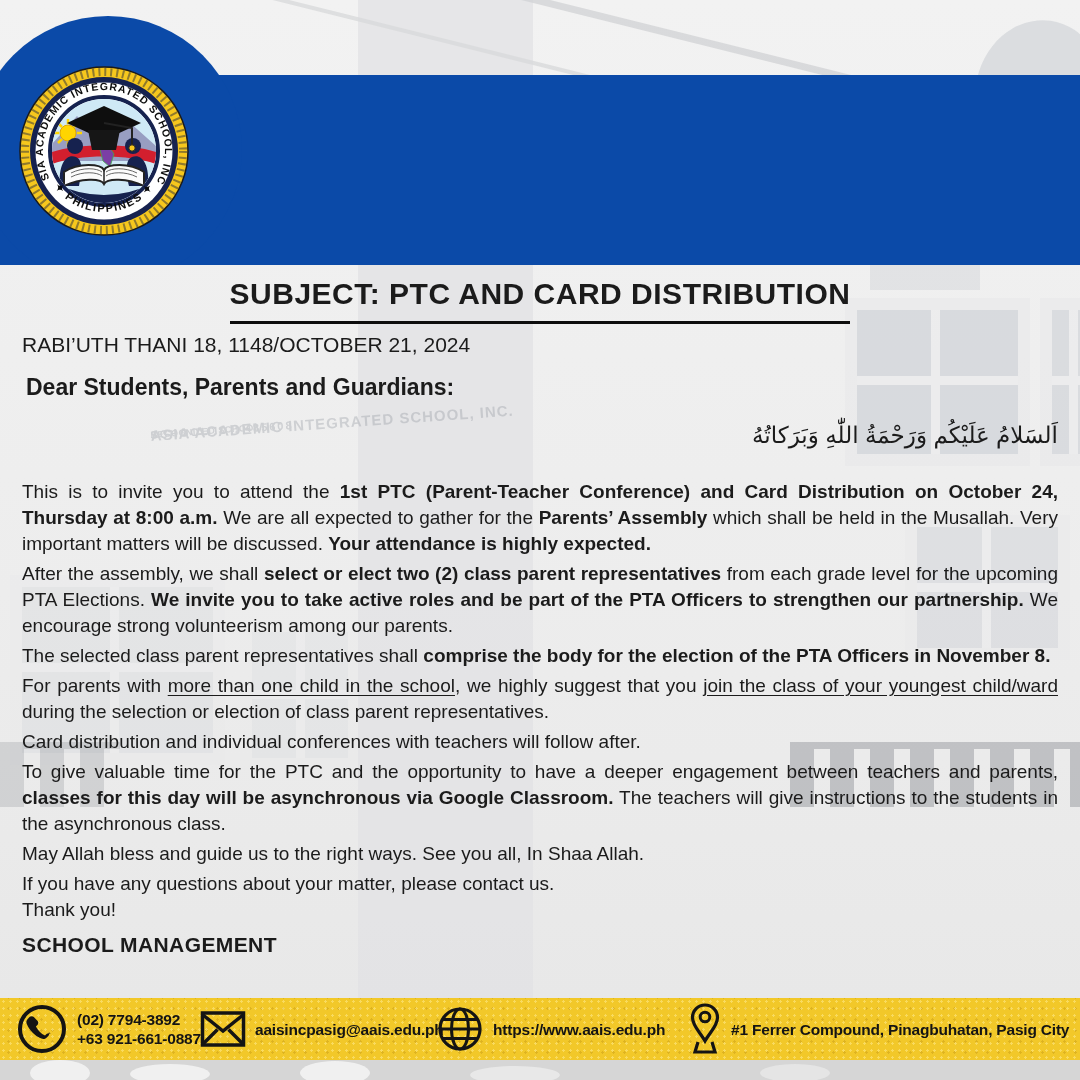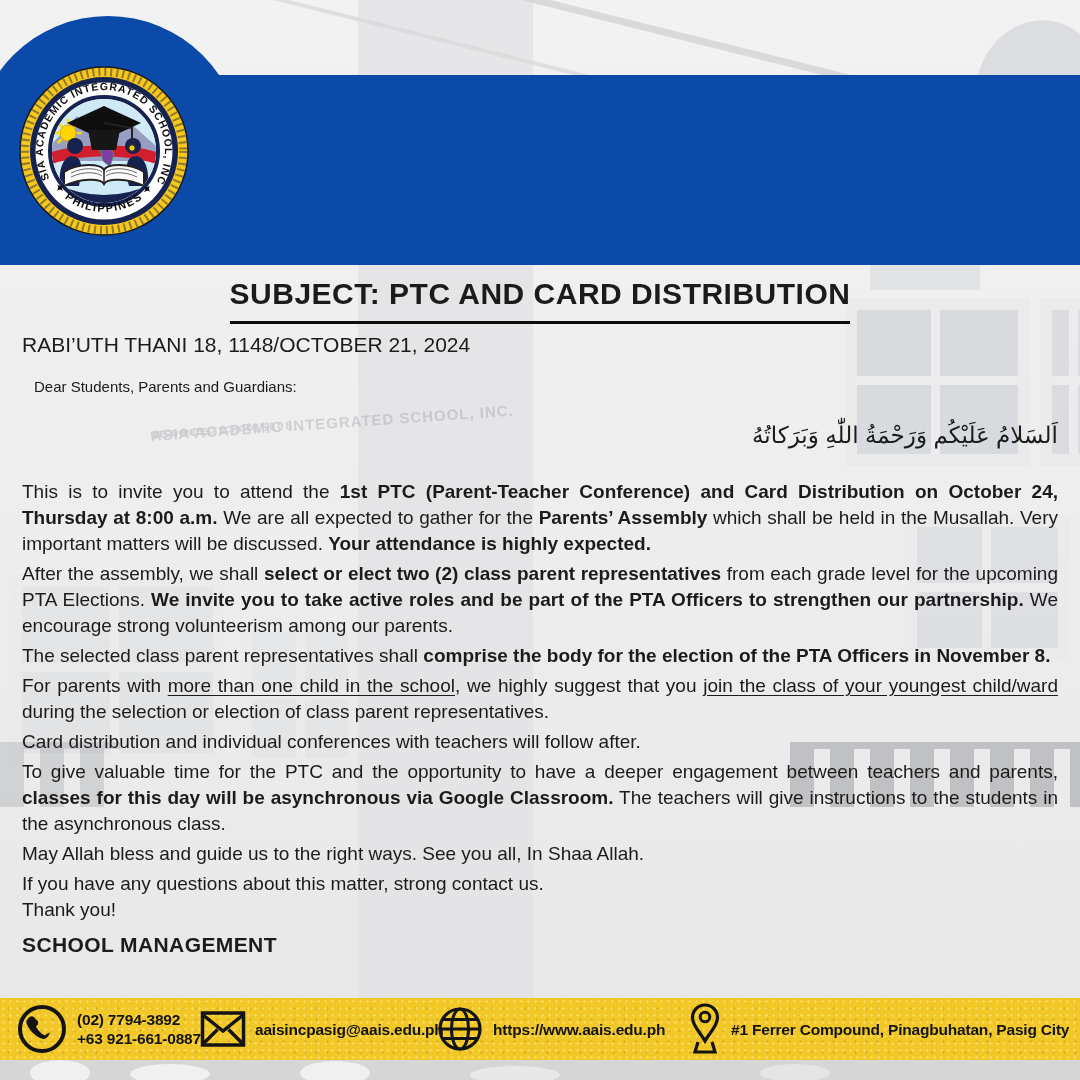--- a/index.html
+++ b/index.html
@@ -38,21 +38,21 @@
   .logo-wrap{position:absolute;left:19px;top:66px;width:170px;height:170px;}
   .title{position:absolute;top:121px;left:226px;width:846px;text-align:center;
          font-size:50px;font-weight:700;letter-spacing:0;white-space:nowrap;}
   
   .subject{position:absolute;top:277px;left:0;width:1080px;text-align:center;
            font-size:30px;font-weight:700;letter-spacing:.5px;color:#0d0d0d;}
   .subject span{border-bottom:3px solid #0d0d0d;padding-bottom:11px;}
   
   .letter{position:absolute;left:22px;right:22px;top:333px;}
   .date{font-size:21px;line-height:24px;margin:0 0 18px;}
-  .salutation{font-size:15px;line-height:24px;font-weight:400;margin:0 12px 20px;}
+  .salutation{font-size:23px;line-height:24px;font-weight:700;margin:0 4px 20px;}
   .arabic{font-size:23px;line-height:32px;margin:16px 0 28px;text-align:right;}
   .para{font-size:19px;line-height:26px;margin:0 0 4px;text-align:justify;}
   .para .b{font-weight:700;}
   .para .u{text-decoration:underline;text-underline-offset:3px;}
   .closing{font-size:21px;font-weight:700;letter-spacing:.4px;margin-top:10px;}
   
   .footer{position:absolute;left:0;top:998px;width:1080px;height:62px;
           background-image:
             radial-gradient(rgba(255,236,150,.5) 1px,transparent 1.4px),
             radial-gradient(rgba(150,105,0,.22) 1px,transparent 1.4px);
@@ -160,21 +160,21 @@
       <span dir="rtl">اَلسَلامُ عَلَيْكُم وَرَحْمَةُ اللّٰهِ وَبَرَكاتُهُ</span>
     </div>
     <div>
         <p class="para"><span>This is to invite you to attend the </span><span class="b">1st PTC (Parent-Teacher Conference) and Card Distribution on October 24, Thursday at 8:00 a.m.</span><span> We are all expected to gather for the </span><span class="b">Parents’ Assembly</span><span> which shall be held in the Musallah. Very important matters will be discussed. </span><span class="b">Your attendance is highly expected.</span></p>
         <p class="para"><span>After the assembly, we shall </span><span class="b">select or elect two (2) class parent representatives</span><span> from each grade level for the upcoming PTA Elections. </span><span class="b">We invite you to take active roles and be part of the PTA Officers to strengthen our partnership.</span><span> We encourage strong volunteerism among our parents.</span></p>
         <p class="para"><span>The selected class parent representatives shall </span><span class="b">comprise the body for the election of the PTA Officers in November 8.</span></p>
         <p class="para"><span>For parents with </span><span class="u">more than one child in the school</span><span>, we highly suggest that you </span><span class="u">join the class of your youngest child/ward </span><span>during the selection or election of class parent representatives.</span></p>
         <p class="para"><span>Card distribution and individual conferences with teachers will follow after.</span></p>
         <p class="para"><span>To give valuable time for the PTC and the opportunity to have a deeper engagement between teachers and parents, </span><span class="b">classes for this day will be asynchronous via Google Classroom.</span><span> The teachers will give instructions to the students in the asynchronous class.</span></p>
         <p class="para"><span>May Allah bless and guide us to the right ways. See you all, In Shaa Allah.</span></p>
-        <p class="para"><span>If you have any questions about this matter, strong contact us.</span><br><span>Thank you!</span></p>
+        <p class="para"><span>If you have any questions about your matter, please contact us.</span><br><span>Thank you!</span></p>
       </div>
     <p class="closing">SCHOOL MANAGEMENT</p>
   </div>
 
   <div class="footer" style="background-color: rgb(242, 200, 41);">
     <div class="fitem" style="left:16px;">
       <span class="ficon">
         <svg width="52" height="52" viewBox="0 0 52 52">
           <circle cx="26" cy="26" r="22" fill="none" stroke="#141414" stroke-width="4"></circle>
           <path d="M34.8 31.1c-1.2-1.2-3.1-1.2-4.3 0l-1.5 1.5c-3.9-2-7.1-5.2-9.1-9.1l1.5-1.5c1.2-1.2 1.2-3.1 0-4.3l-3.6-3.6c-1.2-1.2-3.1-1.2-4.3 0l-1.8 1.8c-1.3 1.3-1.7 3.3-.9 5 2.8 6.6 8.1 11.9 14.7 14.7 1.7.8 3.7.4 5-.9l1.8-1.8c1.2-1.2 1.2-3.1 0-4.3z" fill="#141414"></path>

